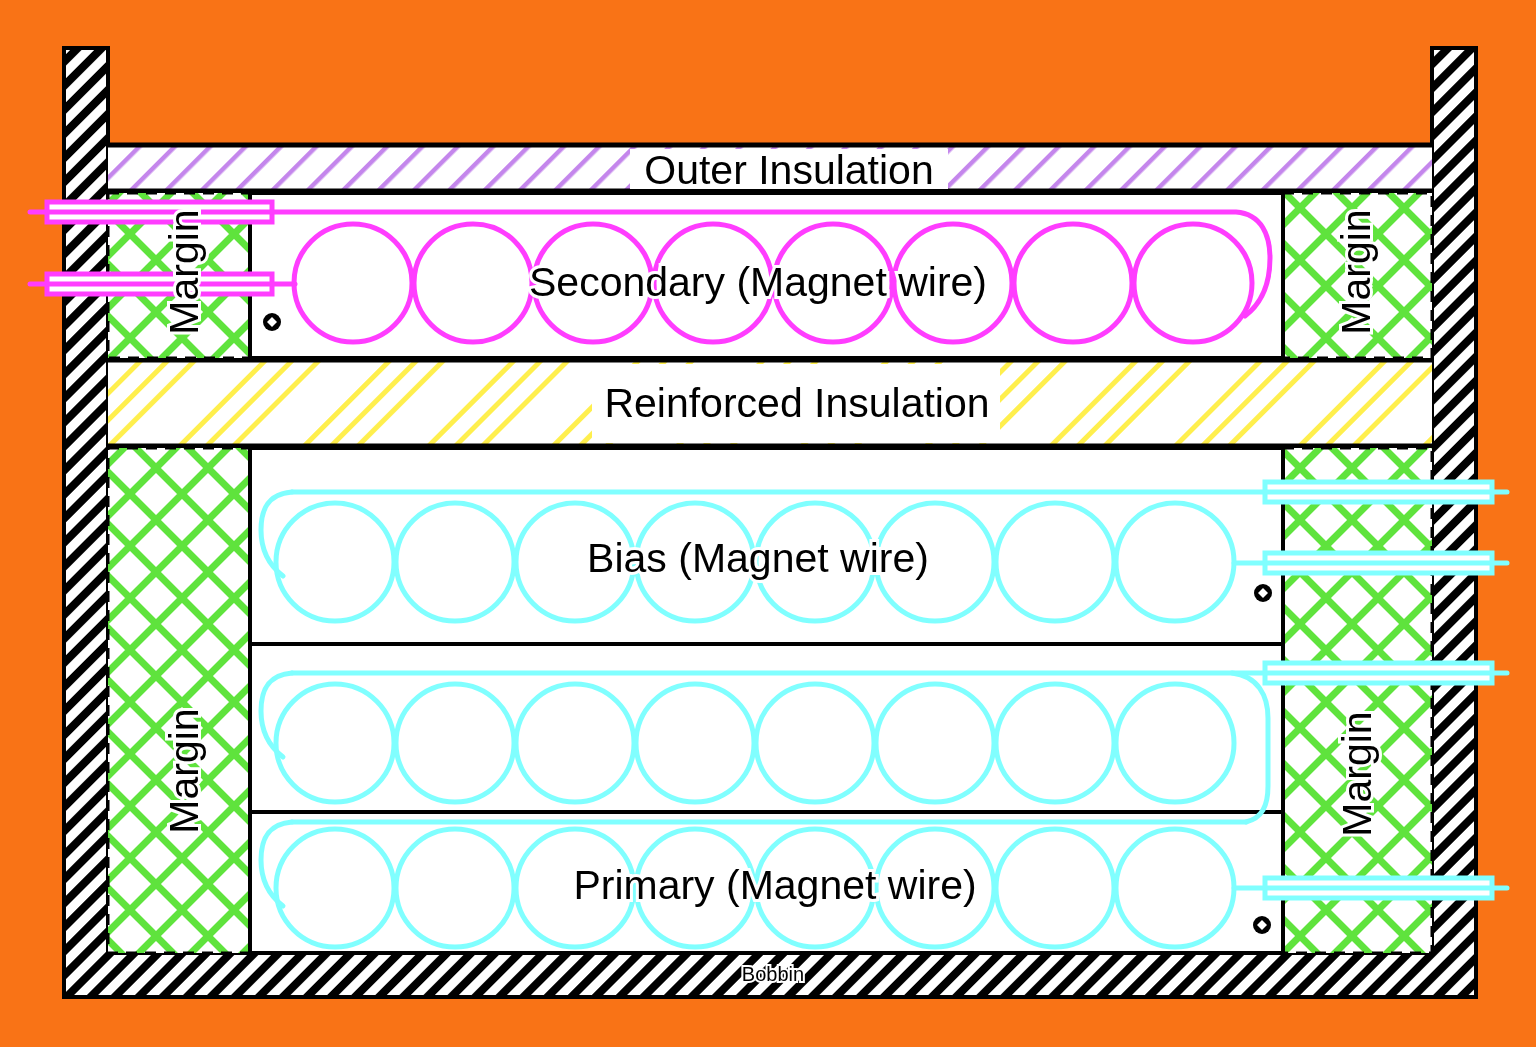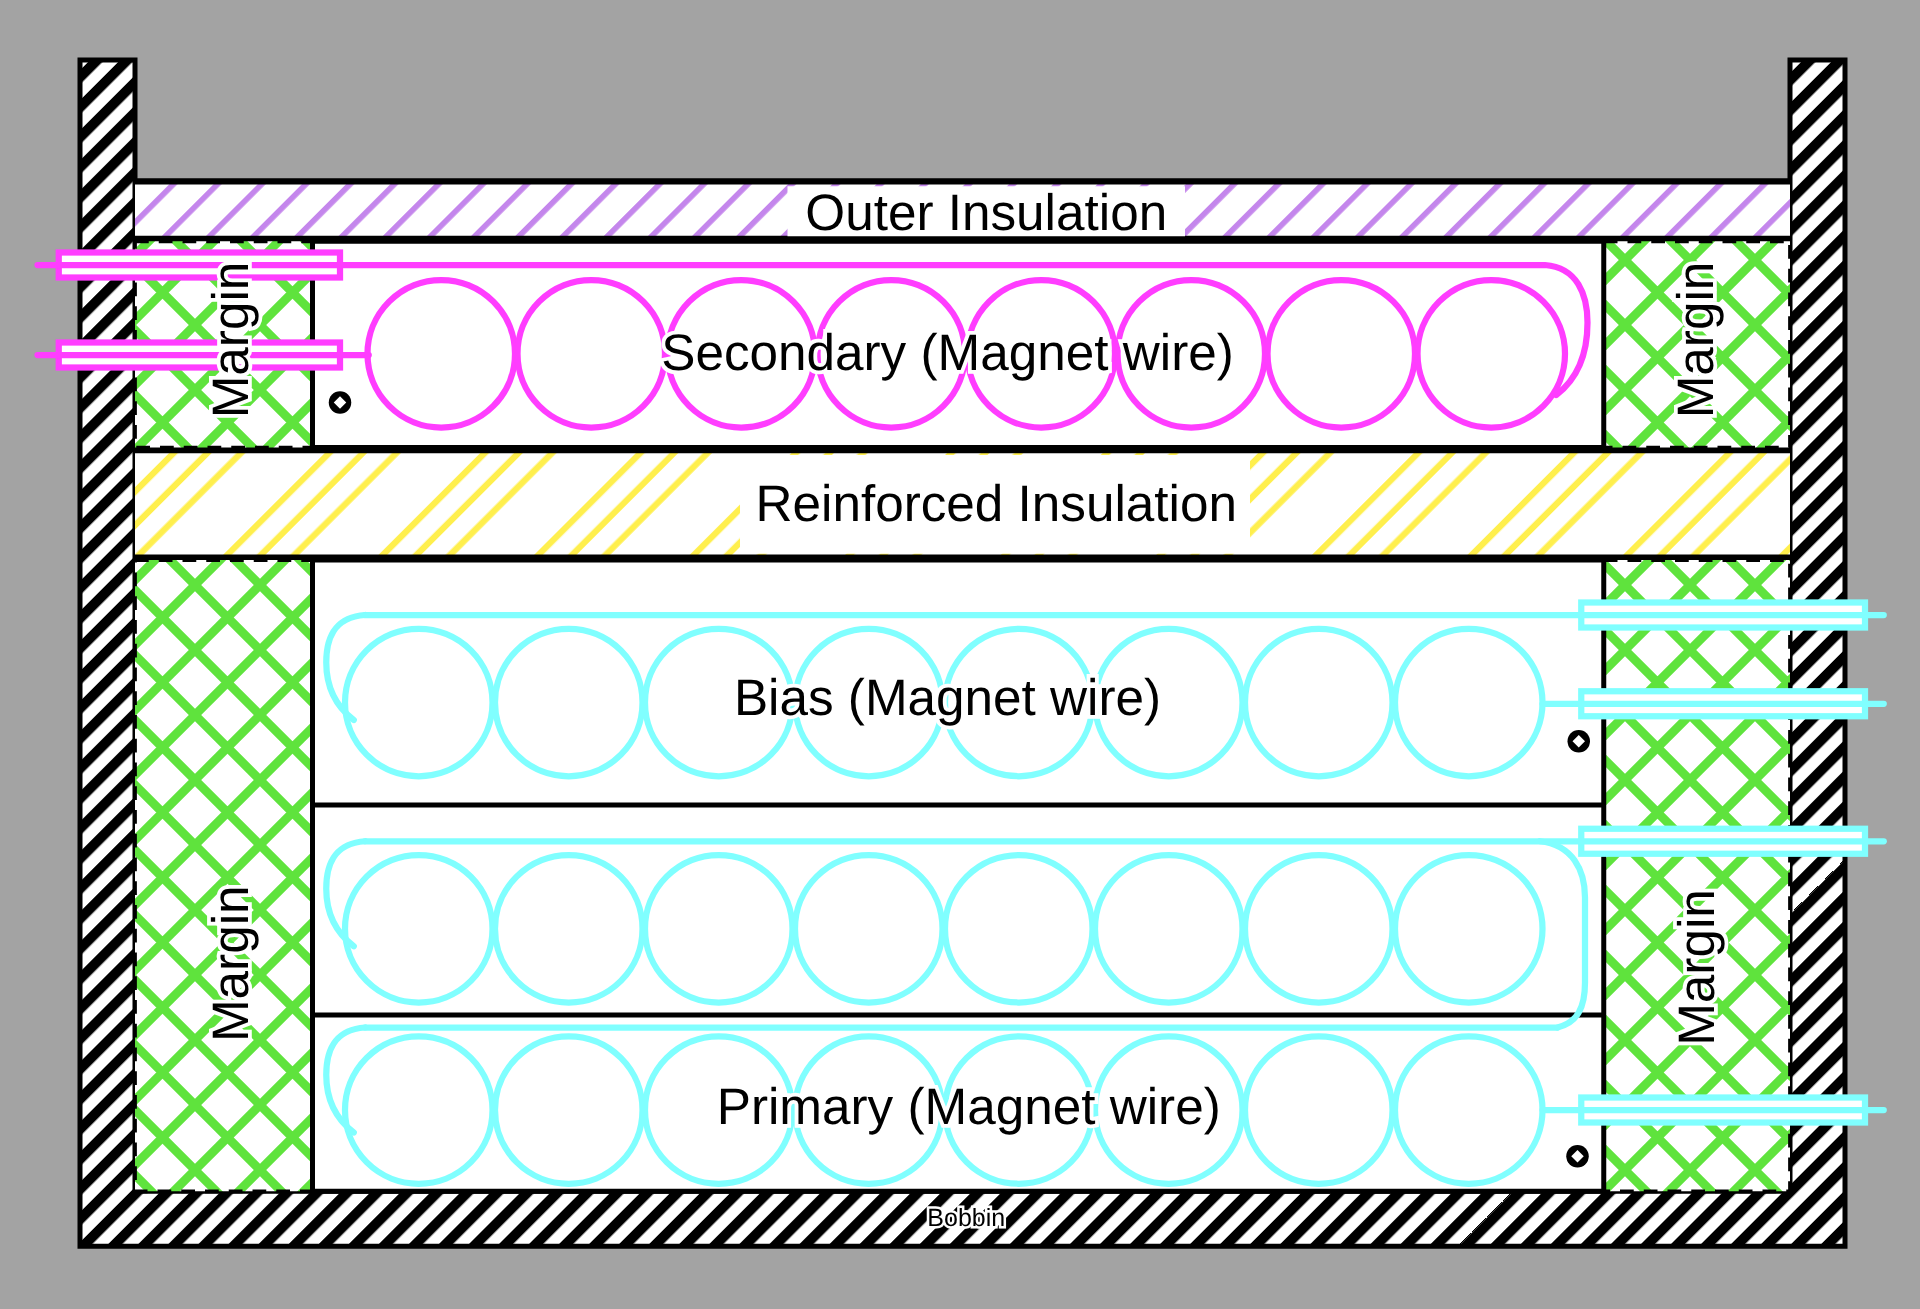--- a/index.html
+++ b/index.html
@@ -1,16 +1,16 @@
 <!DOCTYPE html>
 <html style="--magenta: #FF3DFF; --cyan: #80FFFF; --green: #5FE33D; --purple: #C486EC; --yellow: #FFEF4D; --black: #000000;"><head>
 <meta charset="utf-8">
 <style>
   html,body{margin:0;padding:0;background:#fff;}
-  .stage{width:1536px;height:1047px;position:relative;background:#a3a3a3;overflow:hidden;}
+  .stage{width:1536px;height:1047px;position:relative;background:#f97316;overflow:hidden;}
   svg{display:block;}
   text{font-family:"Liberation Sans","DejaVu Sans",sans-serif;}
   .lbl{font-size:41px;fill:#000;stroke:#fff;stroke-width:6;paint-order:stroke;
        text-anchor:middle;}
   .lbl-bobbin{font-size:20px;fill:#000;stroke:#fff;stroke-width:4;paint-order:stroke;
        text-anchor:middle;}
   .wire{fill:none;stroke-width:5;stroke-linecap:round;}
   .mag{stroke:var(--magenta,#FF3DFF);}
   .cya{stroke:var(--cyan,#80FFFF);}
   .leadbox-m{fill:#fff;stroke:var(--magenta,#FF3DFF);stroke-width:5;}

